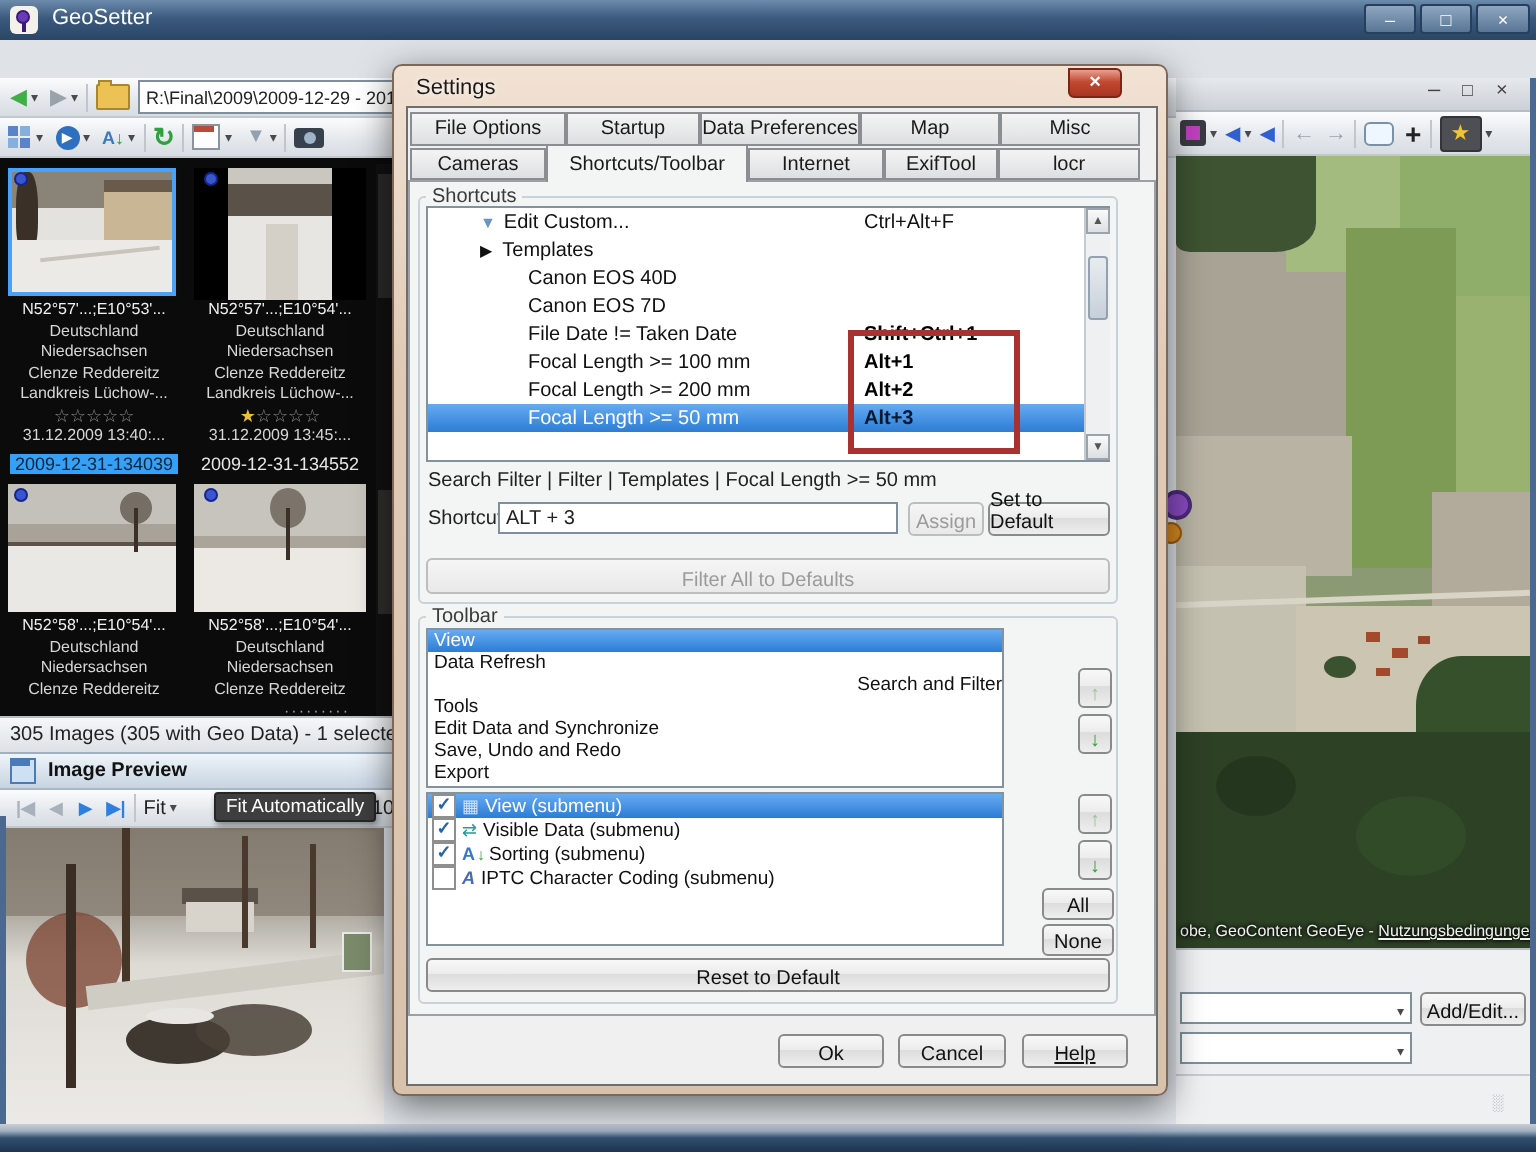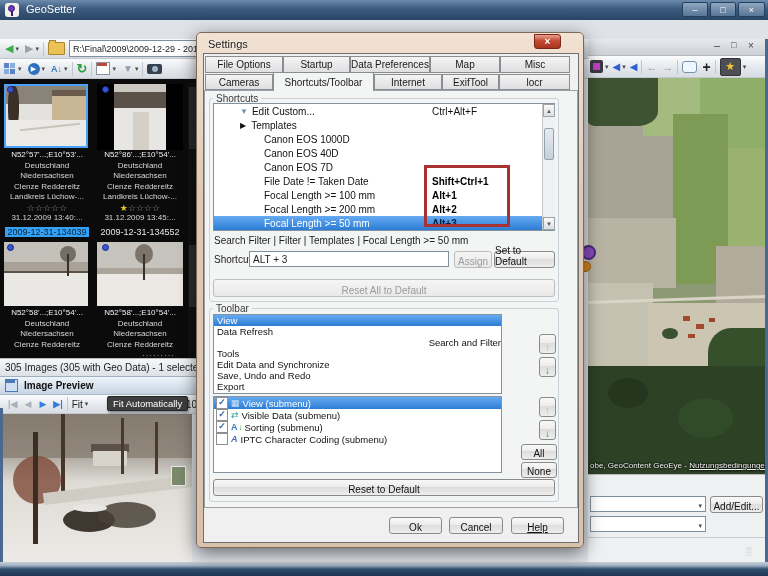--- a/index.html
+++ b/index.html
@@ -149,21 +149,21 @@
 
     <div class="abs" style="left:95px;top:3px;width:90px;height:157px;">
       <div class="abs" style="left:2px;top:2px;width:86px;height:66px;background:#000;overflow:hidden;">
         <div class="abs" style="left:17px;top:0;width:52px;height:66px;background:#cac6c0;"></div>
         <div class="abs" style="left:17px;top:8px;width:52px;height:16px;background:#5a5248;"></div>
         <div class="abs" style="left:17px;top:24px;width:52px;height:42px;background:#e8e6e2;"></div>
         <div class="abs" style="left:36px;top:28px;width:16px;height:38px;background:#d4d0c8;"></div>
       </div>
       <div class="abs pin" style="left:7px;top:4px;"></div>
       <div class="abs" style="left:0;top:68px;width:90px;">
-        <div class="cap" style="color:#f0f0f0;">N52°86'...;E10°54'...</div>
+        <div class="cap" style="color:#f0f0f0;">N52°57'...;E10°54'...</div>
         <div class="cap">Deutschland</div>
         <div class="cap">Niedersachsen</div>
         <div class="cap">Clenze Reddereitz</div>
         <div class="cap">Landkreis Lüchow-...</div>
         <div class="cap" style="font-size:9px;color:#8a8a8a;"><span style="color:#e8c232;">★</span><span>☆☆☆☆</span></div>
         <div class="cap">31.12.2009 13:45:...</div>
       </div>
       <div class="abs fc" style="left:0;top:143px;width:90px;height:13px;">
         <span style="color:#e6e6e6;font-size:9px;">2009-12-31-134552</span>
       </div>
@@ -378,23 +378,20 @@
       <div class="lrow" style="height:14px;padding-left:26px;">
         <span style="color:#6a94c4;font-size:8px;margin-right:4px;">▼</span>
         <span>Edit Custom...</span>
         <span class="key">Ctrl+Alt+F</span>
       </div>
       <div class="lrow" style="height:14px;padding-left:26px;">
         <span style="font-size:8px;margin-right:5px;color:#111;">▶</span>
         <span>Templates</span>
       </div>
       <div class="lrow" style="height:14px;padding-left:50px;">
-          <span>Canon EOS 1000D</span>
-        </div>
-      <div class="lrow" style="height:14px;padding-left:50px;">
           <span>Canon EOS 40D</span>
         </div>
       <div class="lrow" style="height:14px;padding-left:50px;">
           <span>Canon EOS 7D</span>
         </div>
       <div class="lrow" style="height:14px;padding-left:50px;">
         <span>File Date != Taken Date</span>
           <span class="key bold">Shift+Ctrl+1</span>
       </div>
       <div class="lrow" style="height:14px;padding-left:50px;align-items:center;">
@@ -426,21 +423,21 @@
     <span class="abs" style="left:17px;top:221px;font-size:10px;color:#222;">Shortcut:</span>
     <input class="abs field" style="left: 52px; top: 218px; width: 200px; height: 16px; font-size: 10px;" value="ALT + 3">
     <div class="abs btn dis" style="left:257px;top:218px;width:38px;height:17px;">
         <span>Assign</span>
       </div>
     <div class="abs btn" style="left:297px;top:218px;width:61px;height:17px;">
         <span>Set to Default</span>
       </div>
 
     <div class="abs btn dis" style="left:16px;top:246px;width:342px;height:18px;">
-        <span>Reset All to Default</span>
+        <span>Filter All to Defaults</span>
       </div>
 
     <div class="abs group" style="left:12px;top:275px;width:350px;height:194px;"></div>
     <span class="abs grouplbl" style="left:16px;top:270px;">Toolbar</span>
 
     <div class="abs listbox" style="left:16px;top:281px;width:289px;height:80px;">
       <div class="lrow sel" style="height:11px;padding-left:3px;font-size:9.5px;">
           <span>View</span>
         </div>
       <div class="lrow" style="height:11px;padding-left:3px;font-size:9.5px;">

